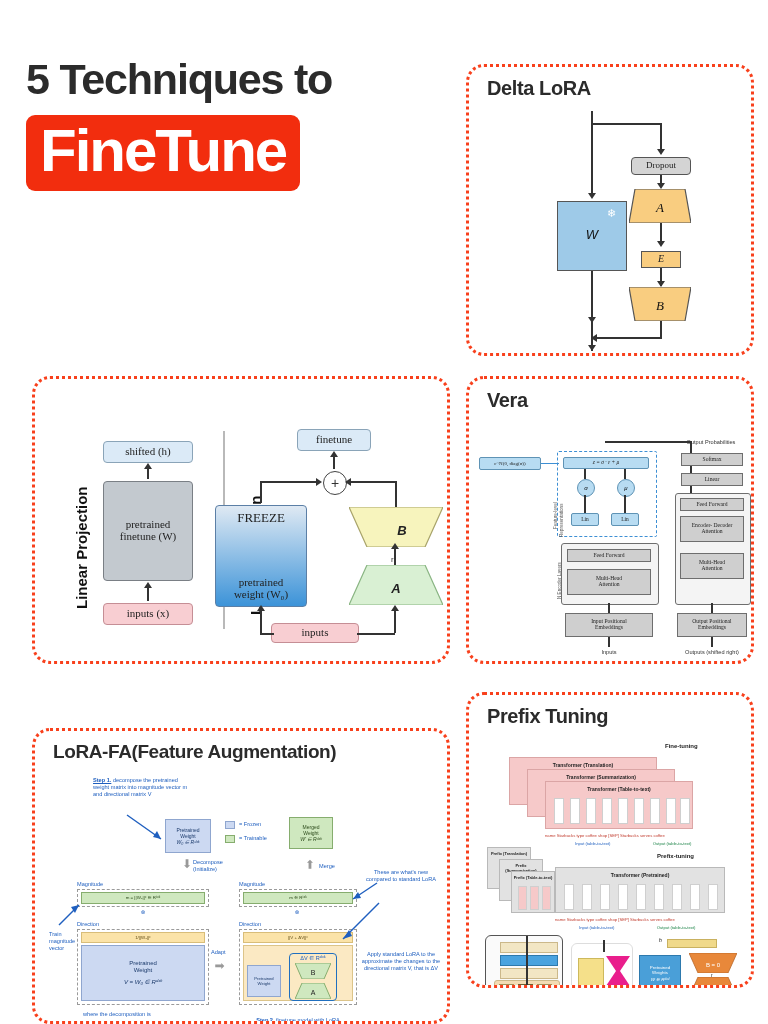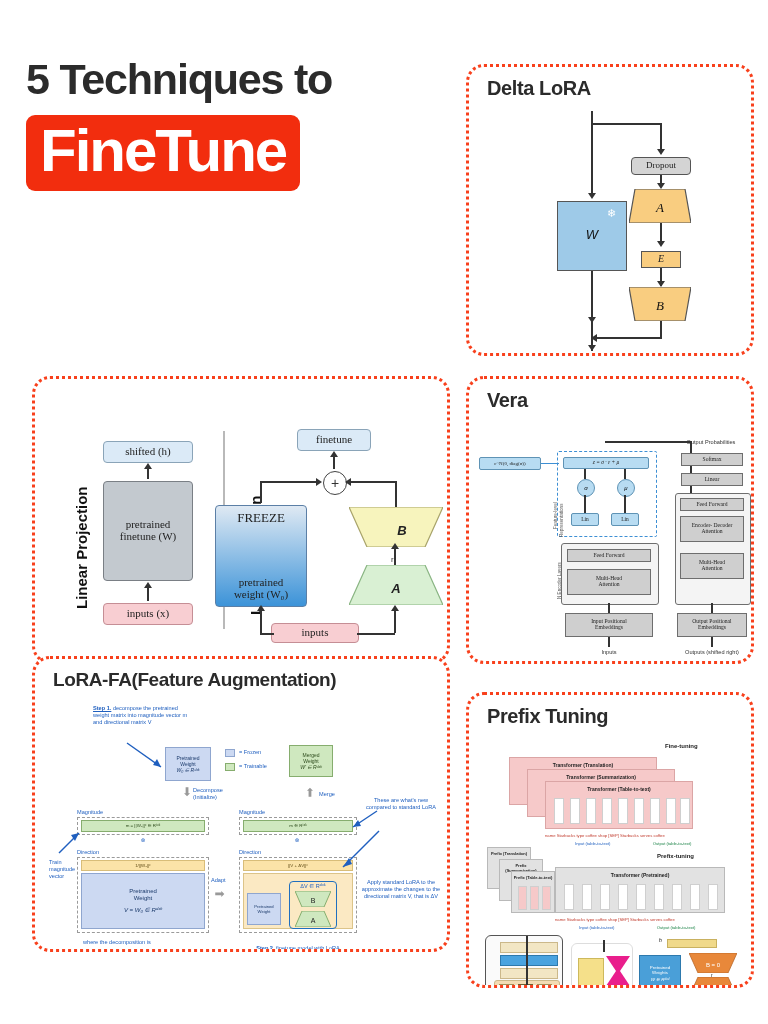--- a/index.html
+++ b/index.html
@@ -37,21 +37,21 @@
   }
   .card-title{
     position:absolute;left:18px;top:10px;
     font-size:20px;font-weight:bold;color:#2b2b2b;
     letter-spacing:-0.4px;white-space:nowrap;
   }
   .card-title.sm{font-size:19px;}
   #card-delta{left:466px;top:64px;width:288px;height:292px;}
   #card-lora{left:32px;top:376px;width:418px;height:288px;}
   #card-vera{left:466px;top:376px;width:288px;height:288px;}
-  #card-lorafa{left:32px;top:656px;width:418px;height:296px;}
+  #card-lorafa{left:32px;top:728px;width:418px;height:296px;}
   #card-prefix{left:466px;top:692px;width:288px;height:296px;}
 
   .diagram{position:absolute;}
 
   
   .bx{position:absolute;box-sizing:border-box;display:flex;
       align-items:center;justify-content:center;text-align:center;
       border:1px solid #6b6b6b;background:#d6d6d6;color:#222;
       font-size:6px;line-height:1.05;font-family:Liberation Serif, serif;}
   .rnd{border-radius:3px;}

